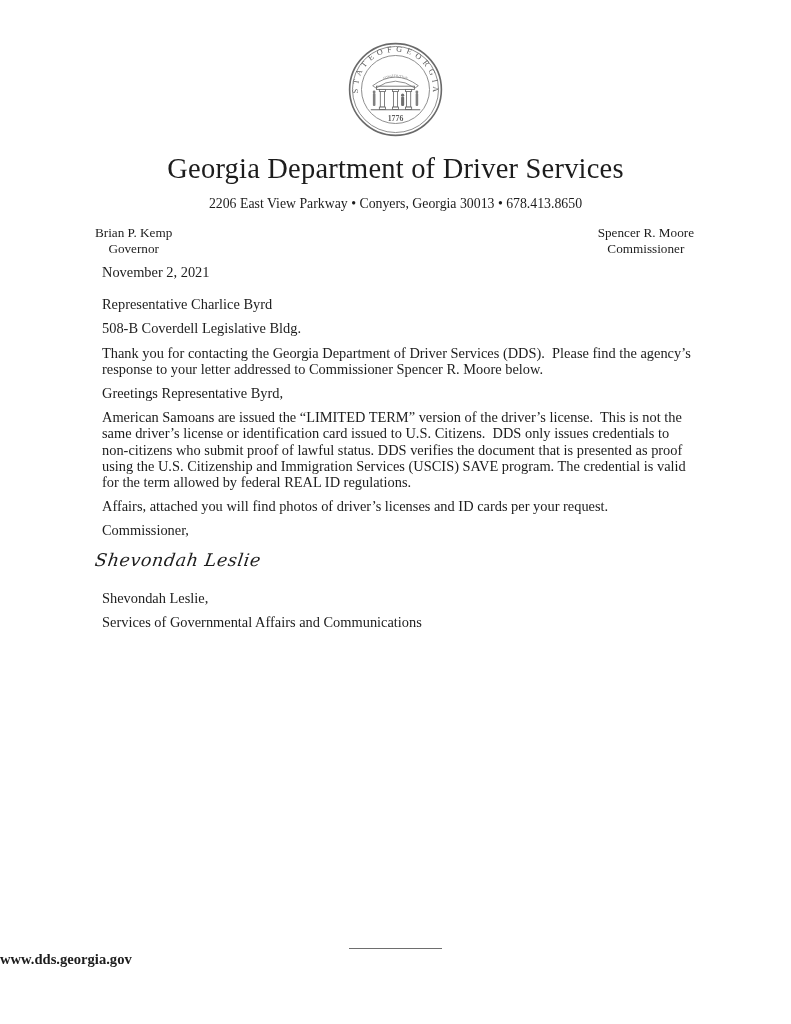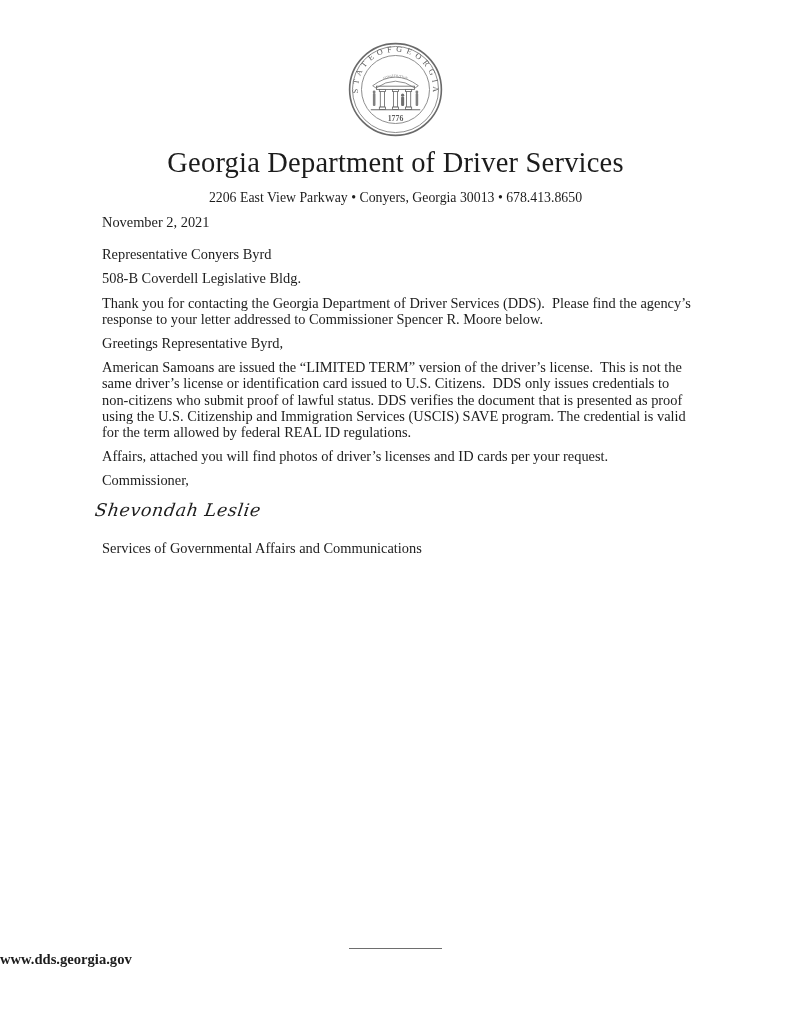--- a/index.html
+++ b/index.html
@@ -11,21 +11,21 @@
     background: #ffffff;
     font-family: "Liberation Serif", serif;
     color: #1c1c1c;
     overflow: hidden;
   }
   .header { text-align: center; padding-top: 42px; }
   .seal-wrap { display: inline-block; width: 97px; height: 95px; }
   .letterhead-title {
     font-size: 28.5px;
     line-height: 32px;
-    margin-top: 6px;
+    margin-top: 12px;
     font-weight: 400;
     letter-spacing: 0.2px;
   }
   .letterhead-address {
     font-size: 13.8px;
     line-height: 17px;
     margin-top: 10px;
   }
   .officials {
     display: flex;
@@ -125,40 +125,51 @@
         </g>
 
         <line x1="24" y1="71.3" x2="76" y2="71.3" stroke="#6a6a6a" stroke-width="1.1"></line>
         <text x="50" y="83.5" font-size="8.2" text-anchor="middle" font-weight="bold">1776</text>
       </svg>
     </div>
     <div class="letterhead-title">Georgia Department of Driver Services</div>
     <div class="letterhead-address">2206 East View Parkway • Conyers, Georgia 30013 • 678.413.8650</div>
   </div>
 
+  <div class="officials">
+    <div class="official">
+      <div>Brian P. Kemp</div>
+      <div>Governor</div>
+    </div>
+    <div class="official">
+      <div>Spencer R. Moore</div>
+      <div>Commissioner</div>
+    </div>
+  </div>
 
   <div class="body-block">
     <p class="date-line">November 2, 2021</p>
 
     <div class="mt-block">
-      <p>Representative Conyers Byrd</p>
+      <p>Representative Charlice Byrd</p>
       <p>508-B Coverdell Legislative Bldg.</p>
     </div>
 
     <p class="mt-block">Thank you for contacting the Georgia Department of Driver Services (DDS).  Please find the agency’s response to your letter addressed to Commissioner Spencer R. Moore below.</p>
 
     <p class="mt-block">Greetings Representative Byrd,</p>
     <p class="mt-block">American Samoans are issued the “LIMITED TERM” version of the driver’s license.  This is not the same driver’s license or identification card issued to U.S. Citizens.  DDS only issues credentials to non-citizens who submit proof of lawful status. DDS verifies the document that is presented as proof using the U.S. Citizenship and Immigration Services (USCIS) SAVE program. The credential is valid for the term allowed by federal REAL ID regulations.</p>
     <p class="mt-block">Affairs, attached you will find photos of driver’s licenses and ID cards per your request.</p>
 
     <p class="mt-block">Commissioner,</p>
 
     <div class="signature">Shevondah Leslie</div>
 
     <div class="signer-block">
+      <p>Shevondah Leslie,</p>
       <p>Services of Governmental Affairs and Communications</p>
     </div>
   </div>
 
   <div class="footer">
     <div class="footer-rule"></div>
     <div class="footer-url">www.dds.georgia.gov</div>
   </div>
 
 </div>

